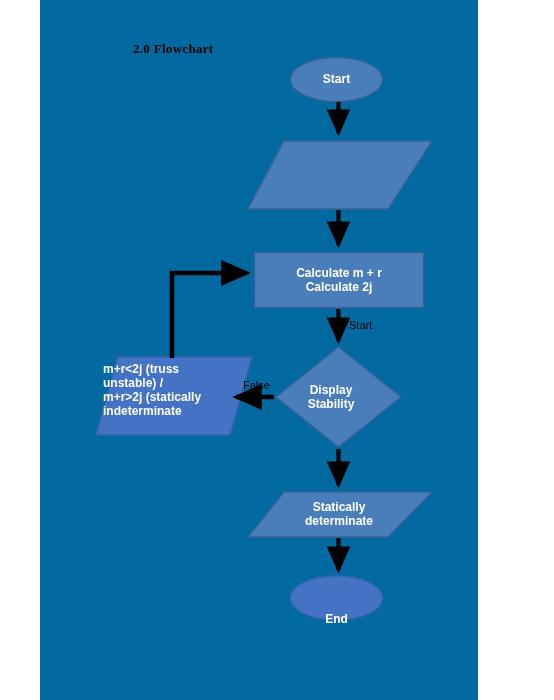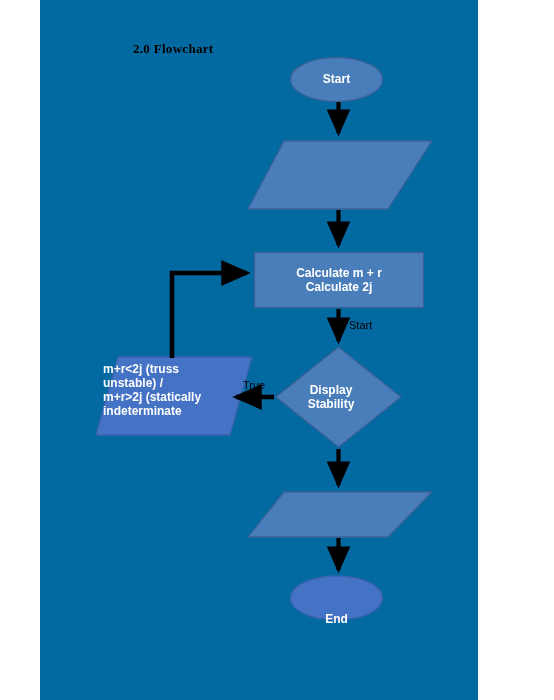--- a/index.html
+++ b/index.html
@@ -115,26 +115,28 @@
 Calculate 2j</div>
 
   <div class="node-label" style="left:246px; top:383px; width:90px;">Display
 Stability</div>
 
   <div class="node-label left-align" style="left:63px; top:362px; width:120px;">m+r&lt;2j (truss
 unstable) /
 m+r&gt;2j (statically
 indeterminate</div>
 
+  <div class="node-label" style="left:224px; top:500px; width:150px;">Statically
+determinate</div>
 
   <div class="node-label" style="left:251px; top:612px; width:91px;">End</div>
 
   <div class="edge-label" style="left:309px; top:319px;">Start</div>
 
-  <div class="edge-label" style="left:203px; top:379px;">True</div>
+  <div class="edge-label" style="left:203px; top:379px;">False</div>
 
   <div class="hit" style="left:250px; top:57px; width:93px; height:45px;"></div>
   <div class="hit" style="left:208px; top:141px; width:184px; height:68px;"></div>
   <div class="hit" style="left:214px; top:252px; width:170px; height:56px;"></div>
   <div class="hit" style="left:236px; top:347px; width:125px; height:100px;"></div>
   <div class="hit" style="left:56px; top:357px; width:156px; height:78px;"></div>
   <div class="hit" style="left:208px; top:492px; width:184px; height:45px;"></div>
   <div class="hit" style="left:250px; top:576px; width:93px; height:45px;"></div>
 
 </div>

